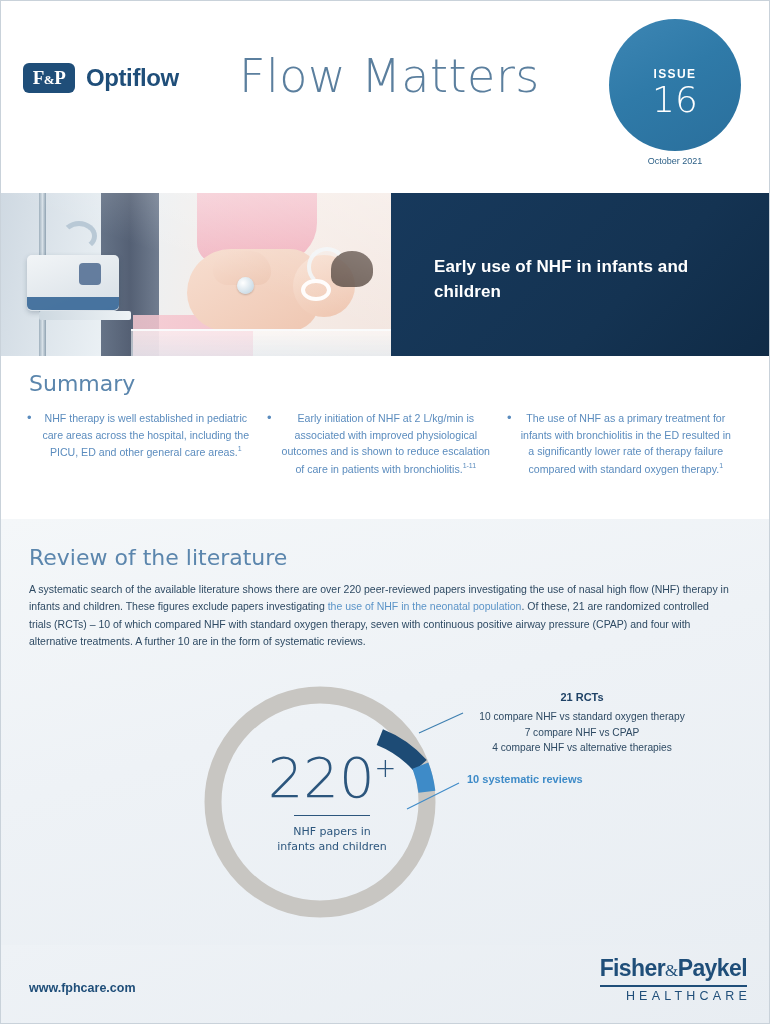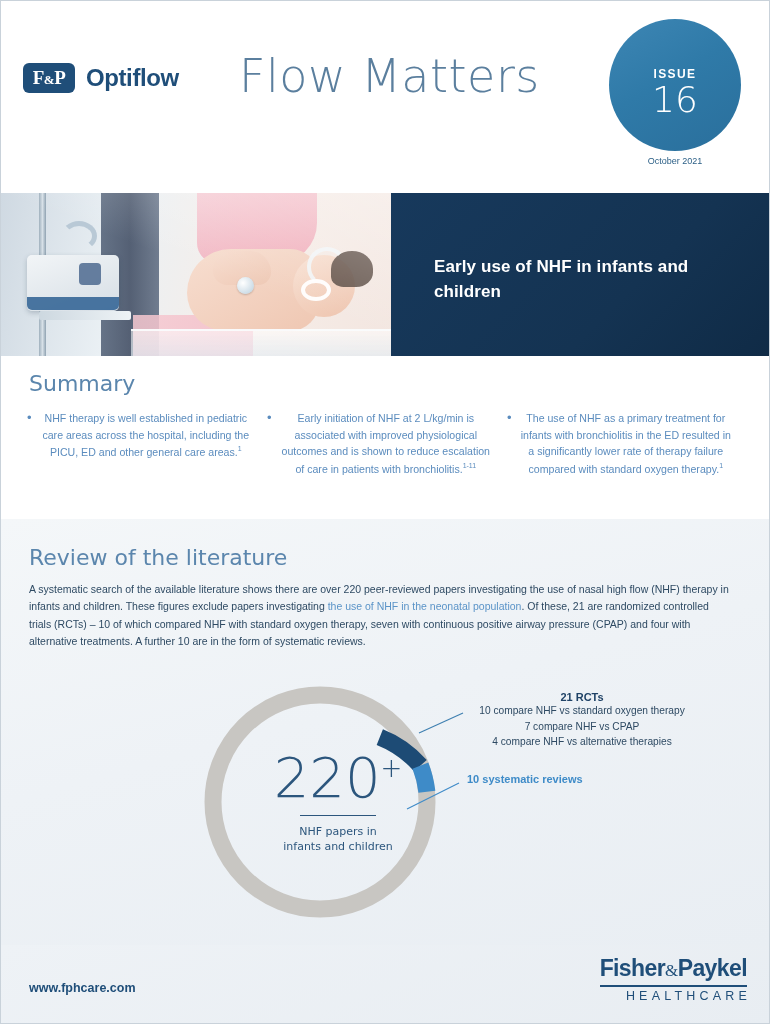--- a/index.html
+++ b/index.html
@@ -243,21 +243,21 @@
 
   
   #donut-wrap {
     position: absolute;
     left: 196px; top: 678px;
     width: 246px; height: 246px;
   }
   #donut { width: 246px; height: 246px; display: block; }
   #donut-center {
     position: absolute;
-    left: 18px; top: 0;
+    left: 12px; top: 0;
     width: 246px; height: 246px;
     display: flex;
     flex-direction: column;
     align-items: center;
     justify-content: center;
     pointer-events: none;
   }
   #donut-number {
     color: #2c567d;
     font-size: 56px;
@@ -288,20 +288,21 @@
   #callout-rct {
     position: absolute;
     left: 436px; top: 690px;
     width: 290px;
     text-align: center;
   }
   #callout-rct-title {
     color: #1f4266;
     font-size: 11px;
     font-weight: bold;
+    margin-bottom: 6px;
   }
   .callout-line {
     color: #2e4a63;
     font-size: 10.2px;
     line-height: 1.52;
   }
   #callout-sys {
     position: absolute;
     left: 466px; top: 772px;
     color: #3e8bc8;

